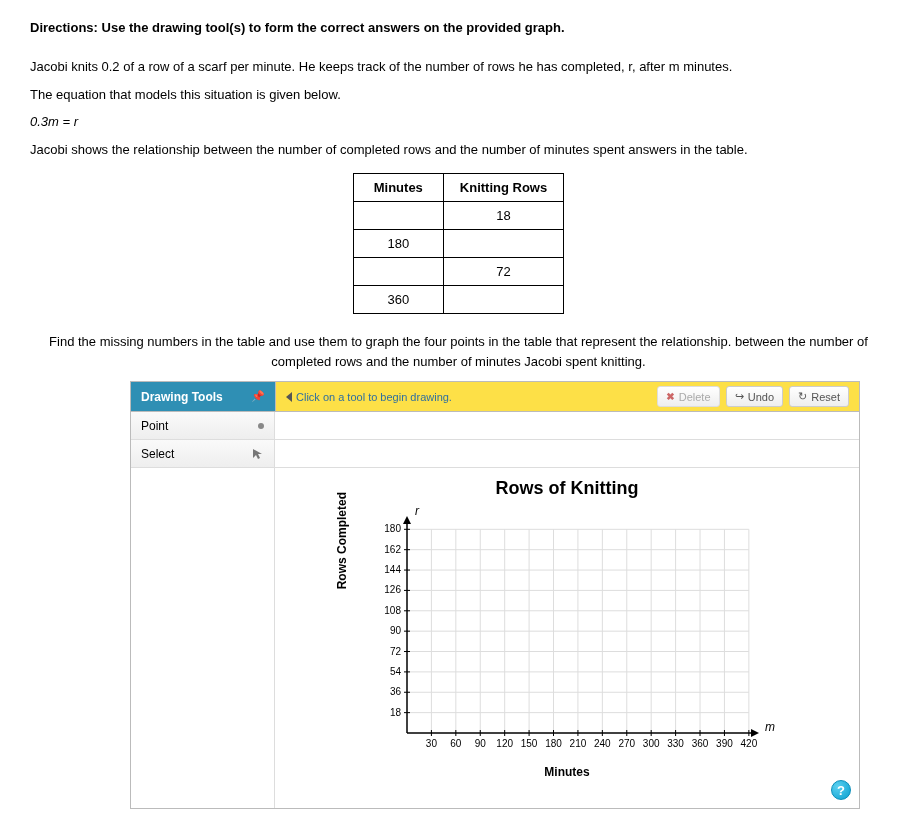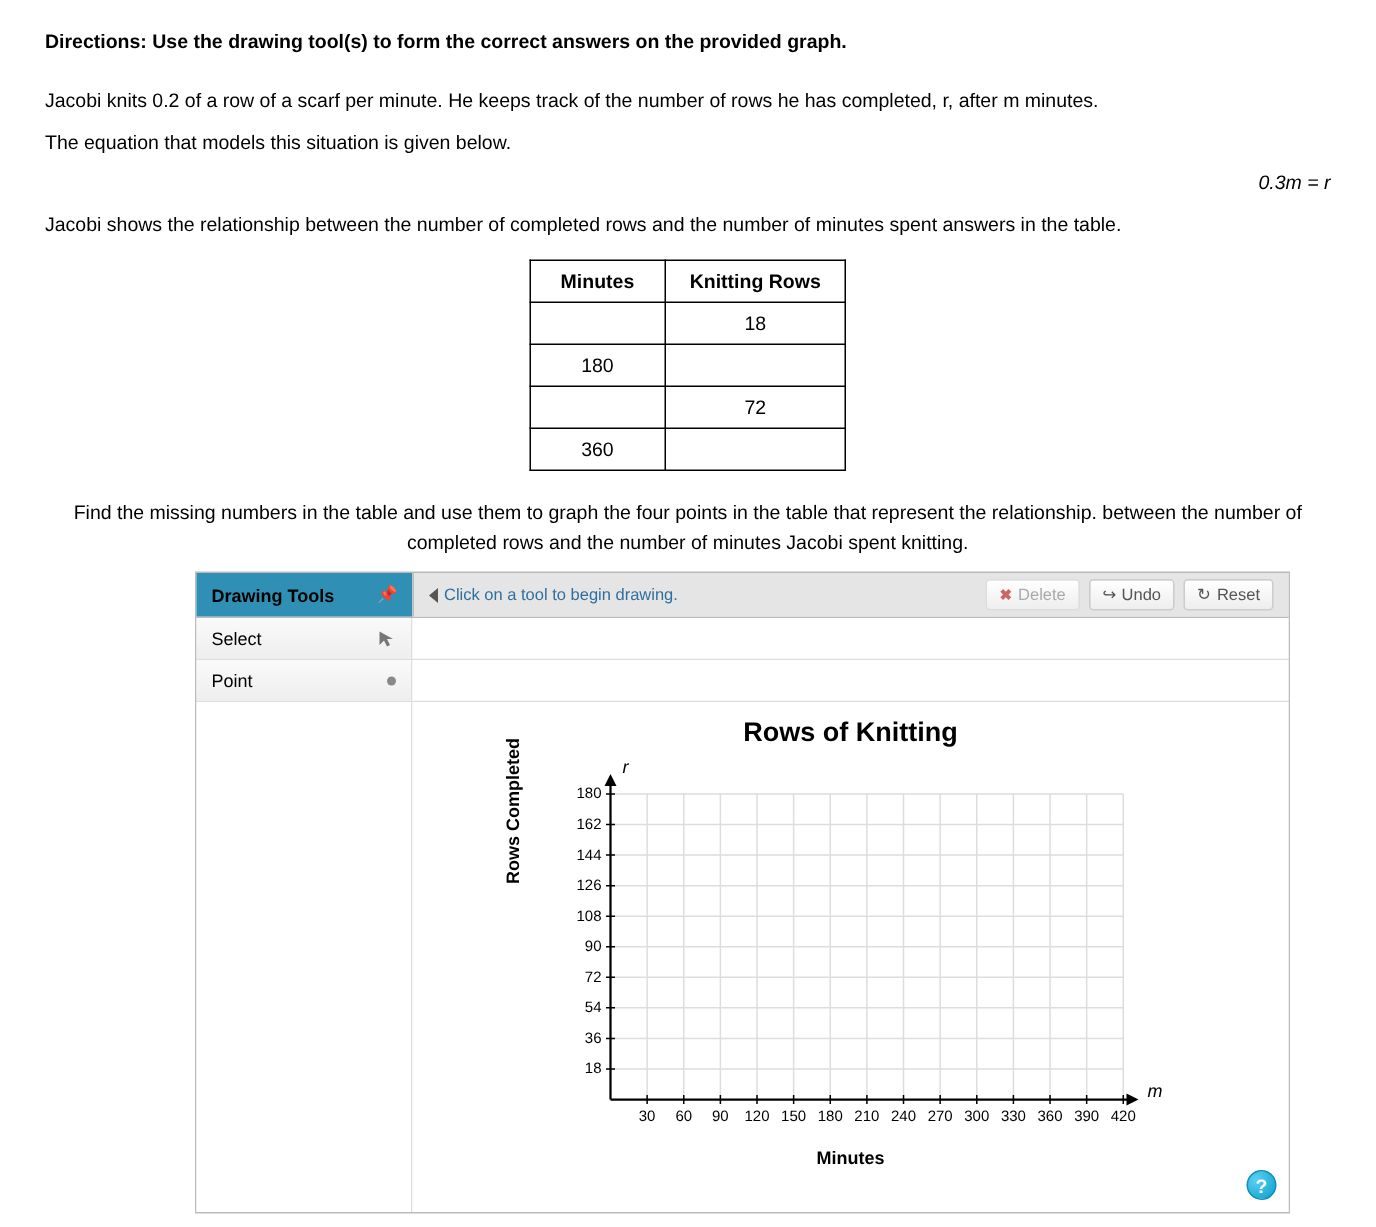--- a/index.html
+++ b/index.html
@@ -1,29 +1,29 @@
 <!DOCTYPE html>
 <html><head>
 <meta charset="utf-8">
 <style>
 * { box-sizing: border-box; margin: 0; padding: 0; }
 body { font-family: Arial, Helvetica, sans-serif; font-size: 13px; color: #000; background: #fff; padding: 20px 30px; width: 917px; }
 .directions { font-weight: bold; margin-bottom: 22px; }
 .problem-text p { margin-bottom: 8px; line-height: 1.5; }
-.equation { text-align: right; font-style: italic; margin: 8px 0; }
+.equation { text-align: left; font-style: italic; margin: 8px 0; }
 .data-table { margin: 14px auto 18px; border-collapse: collapse; }
 .data-table td, .data-table th { border: 1px solid #000; padding: 6px 16px; text-align: center; min-width: 90px; font-size: 13px; }
 .data-table th { font-weight: bold; background: #fff; }
 .instruction { margin: 14px 0 10px; line-height: 1.5; text-align: center; }
 
 .widget { margin-left: 100px; width: 730px; border: 1px solid #bbb; }
 .widget-header { display: flex; height: 30px; border-bottom: 1px solid #bbb; }
-.dt-label { width: 144px; background: #2f8fb4; color: #000000; font-weight: bold; font-size: 12px; padding: 8px 10px; display: flex; align-items: center; justify-content: space-between; }
+.dt-label { width: 144px; background: #2f8fb4; color: #ffffff; font-weight: bold; font-size: 12px; padding: 8px 10px; display: flex; align-items: center; justify-content: space-between; }
 .dt-label .tack { font-size: 11px; }
-.hint-area { flex: 1; background: #e5e5e5; border-left: 1px solid #bbb; display: flex; align-items: center; padding: 0 10px; font-size: 11px; color: #2f6f9f; justify-content: space-between; }
+.hint-area { flex: 1; background: #fde047; border-left: 1px solid #bbb; display: flex; align-items: center; padding: 0 10px; font-size: 11px; color: #2f6f9f; justify-content: space-between; }
 .hint-left { display:flex; align-items:center; gap:4px; }
 .triangle-left { width:0; height:0; border-top:5px solid transparent; border-bottom:5px solid transparent; border-right:6px solid #555; }
 .action-btns { display: flex; gap: 6px; }
 .abtn { background: linear-gradient(#fff,#eee); border: 1px solid #ccc; border-radius: 3px; padding: 3px 8px; font-size: 11px; color: #555; display: flex; align-items: center; gap: 4px; cursor: pointer; }
 .abtn.disabled { color: #aaa; border-color:#ddd; }
 .icon-x { color:#c66; font-weight:bold; font-size:10px; }
 .icon-undo { display:inline-block; transform: scaleX(-1); }
 .icon-reset { display:inline-block; }
 
 .tool-row { display:flex; height: 28px; border-bottom:1px solid #ddd; font-size:12px; }
@@ -109,33 +109,33 @@
         <div class="abtn">
             <span class="icon-reset">↻</span>
             <span>Reset</span>
           </div>
       </div>
     </div>
   </div>
 
   <div class="tool-row">
     <div class="tool-name">
+      <span>Point</span>
+      <span class="dot-icon"></span>
+    </div>
+    <div class="tool-body"></div>
+  </div>
+  <div class="tool-row">
+    <div class="tool-name">
       <span>Select</span>
       <span class="cursor-icon">
         <svg viewBox="0 0 12 12">
             <path d="M1 1 L1 10 L4 7 L6 11 L8 10 L6 6 L10 6 Z" fill="#777"></path>
           </svg>
       </span>
-    </div>
-    <div class="tool-body"></div>
-  </div>
-  <div class="tool-row">
-    <div class="tool-name">
-      <span>Point</span>
-      <span class="dot-icon"></span>
     </div>
     <div class="tool-body"></div>
   </div>
 
   <div class="canvas">
     <div class="tool-col"></div>
     <div class="graph-area">
       <div class="graph-title">Rows of Knitting</div>
       <div class="chart-wrap">
         <div class="ylabel-rot">Rows Completed</div>

